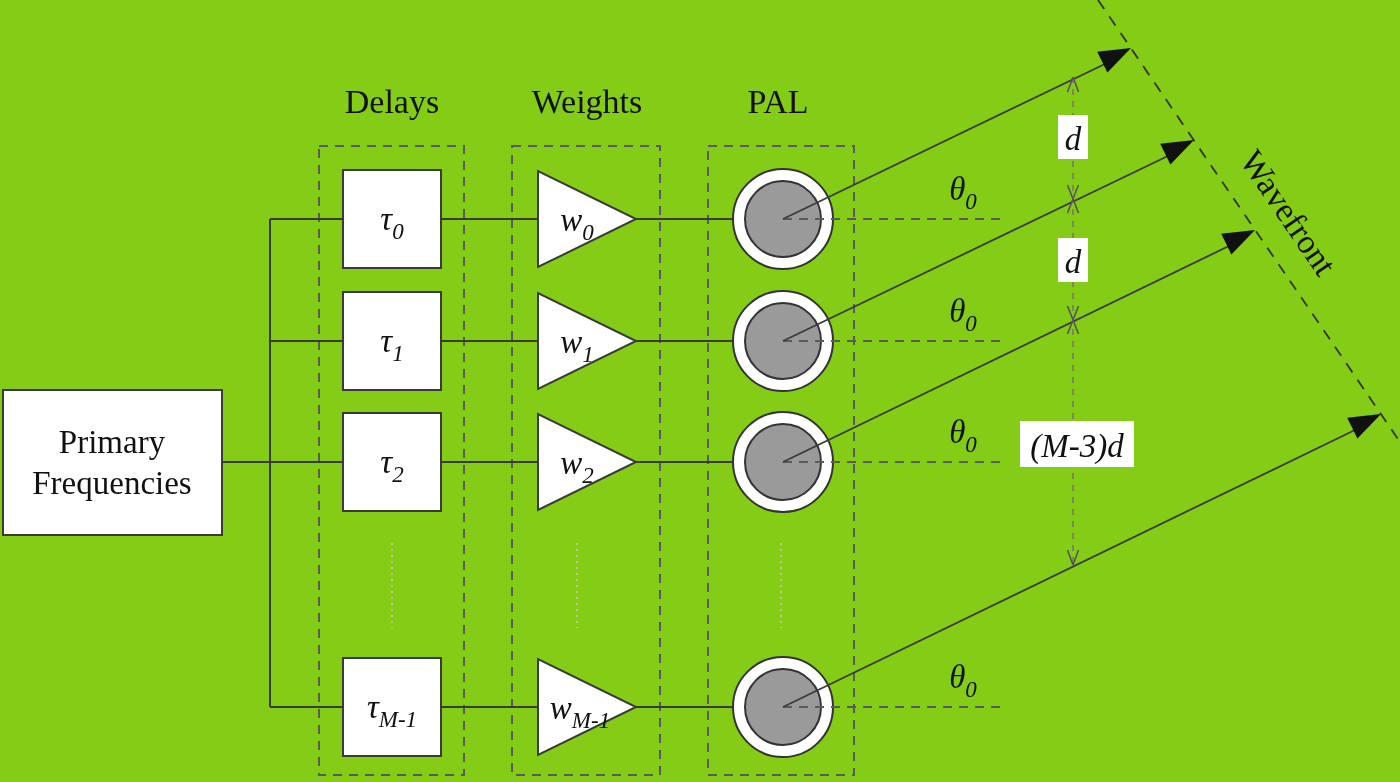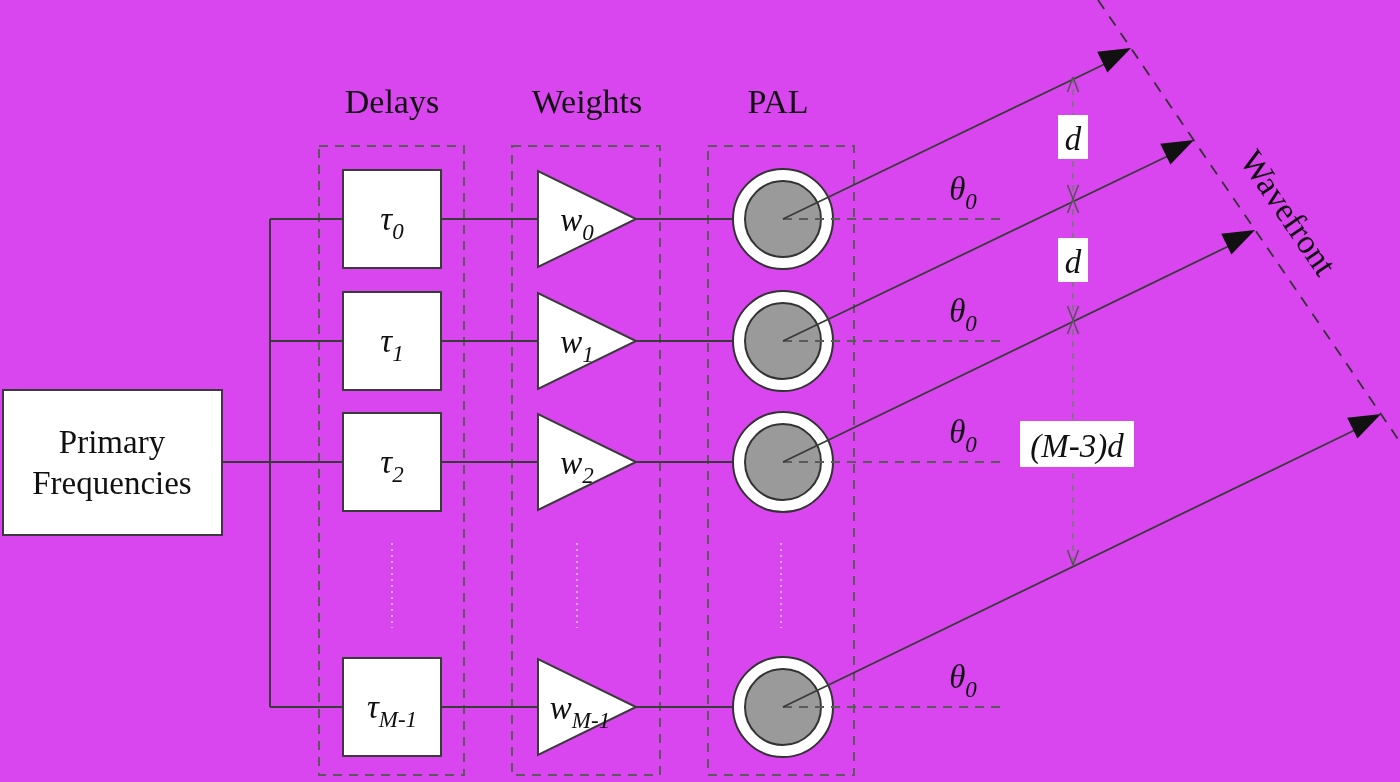--- a/index.html
+++ b/index.html
@@ -1,16 +1,16 @@
 <!DOCTYPE html>
 <html><head>
 <meta charset="utf-8">
 <style>
   html,body{margin:0;padding:0;background:#ffffff;}
-  #stage{position:relative;width:1400px;height:782px;background:#d946ef;overflow:hidden;
+  #stage{position:relative;width:1400px;height:782px;background:#84cc16;overflow:hidden;
          font-family:"Liberation Serif","DejaVu Serif",serif;}
   svg{position:absolute;left:0;top:0;}
   text{fill:#111111;}
   .hdr{font-size:34px;}
   .math{font-size:33px;font-style:italic;}
   .sub{font-size:23px;font-style:italic;}
   .srcTxt{font-size:33px;}
 </style>
 </head>
 <body>

